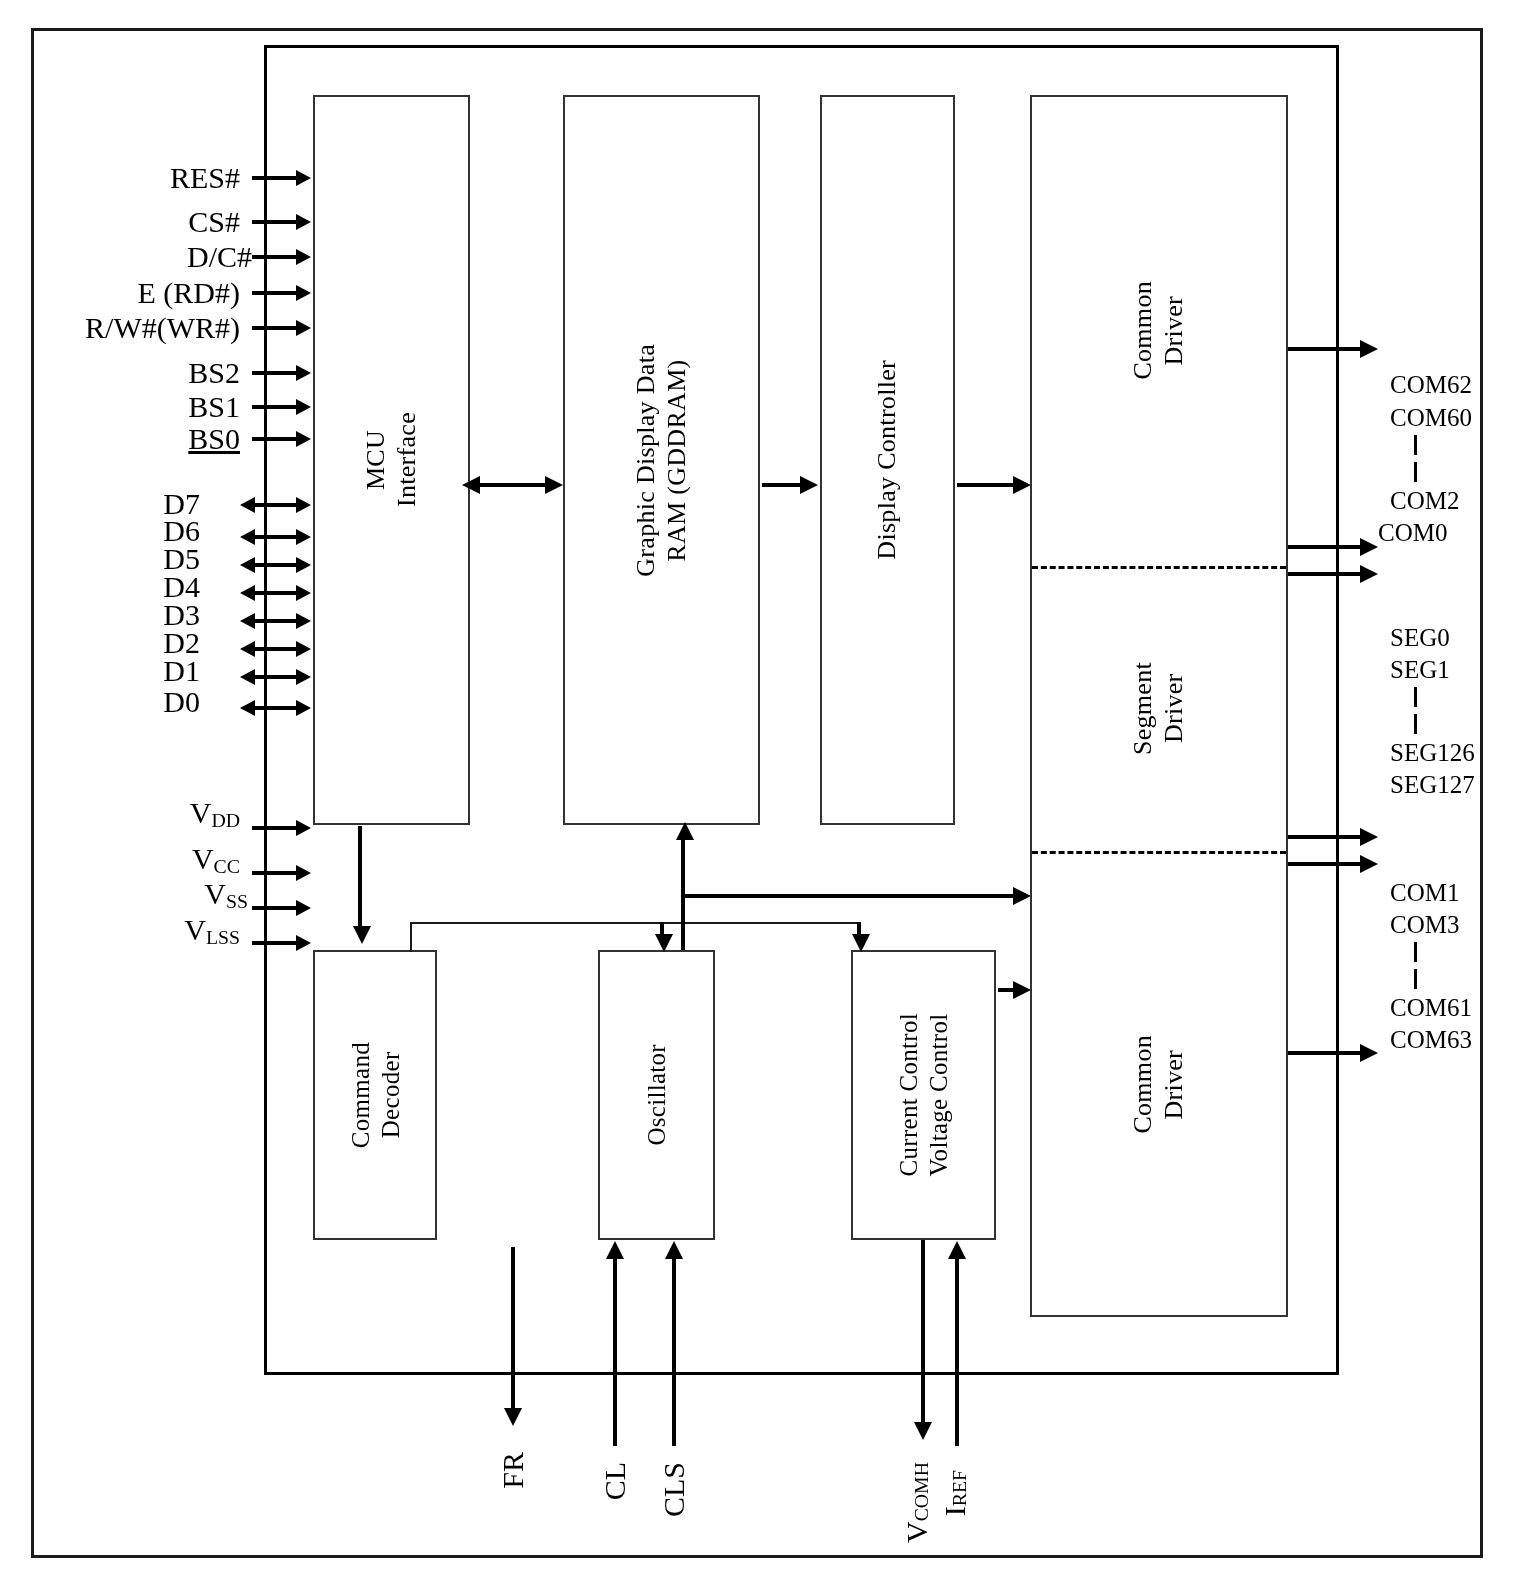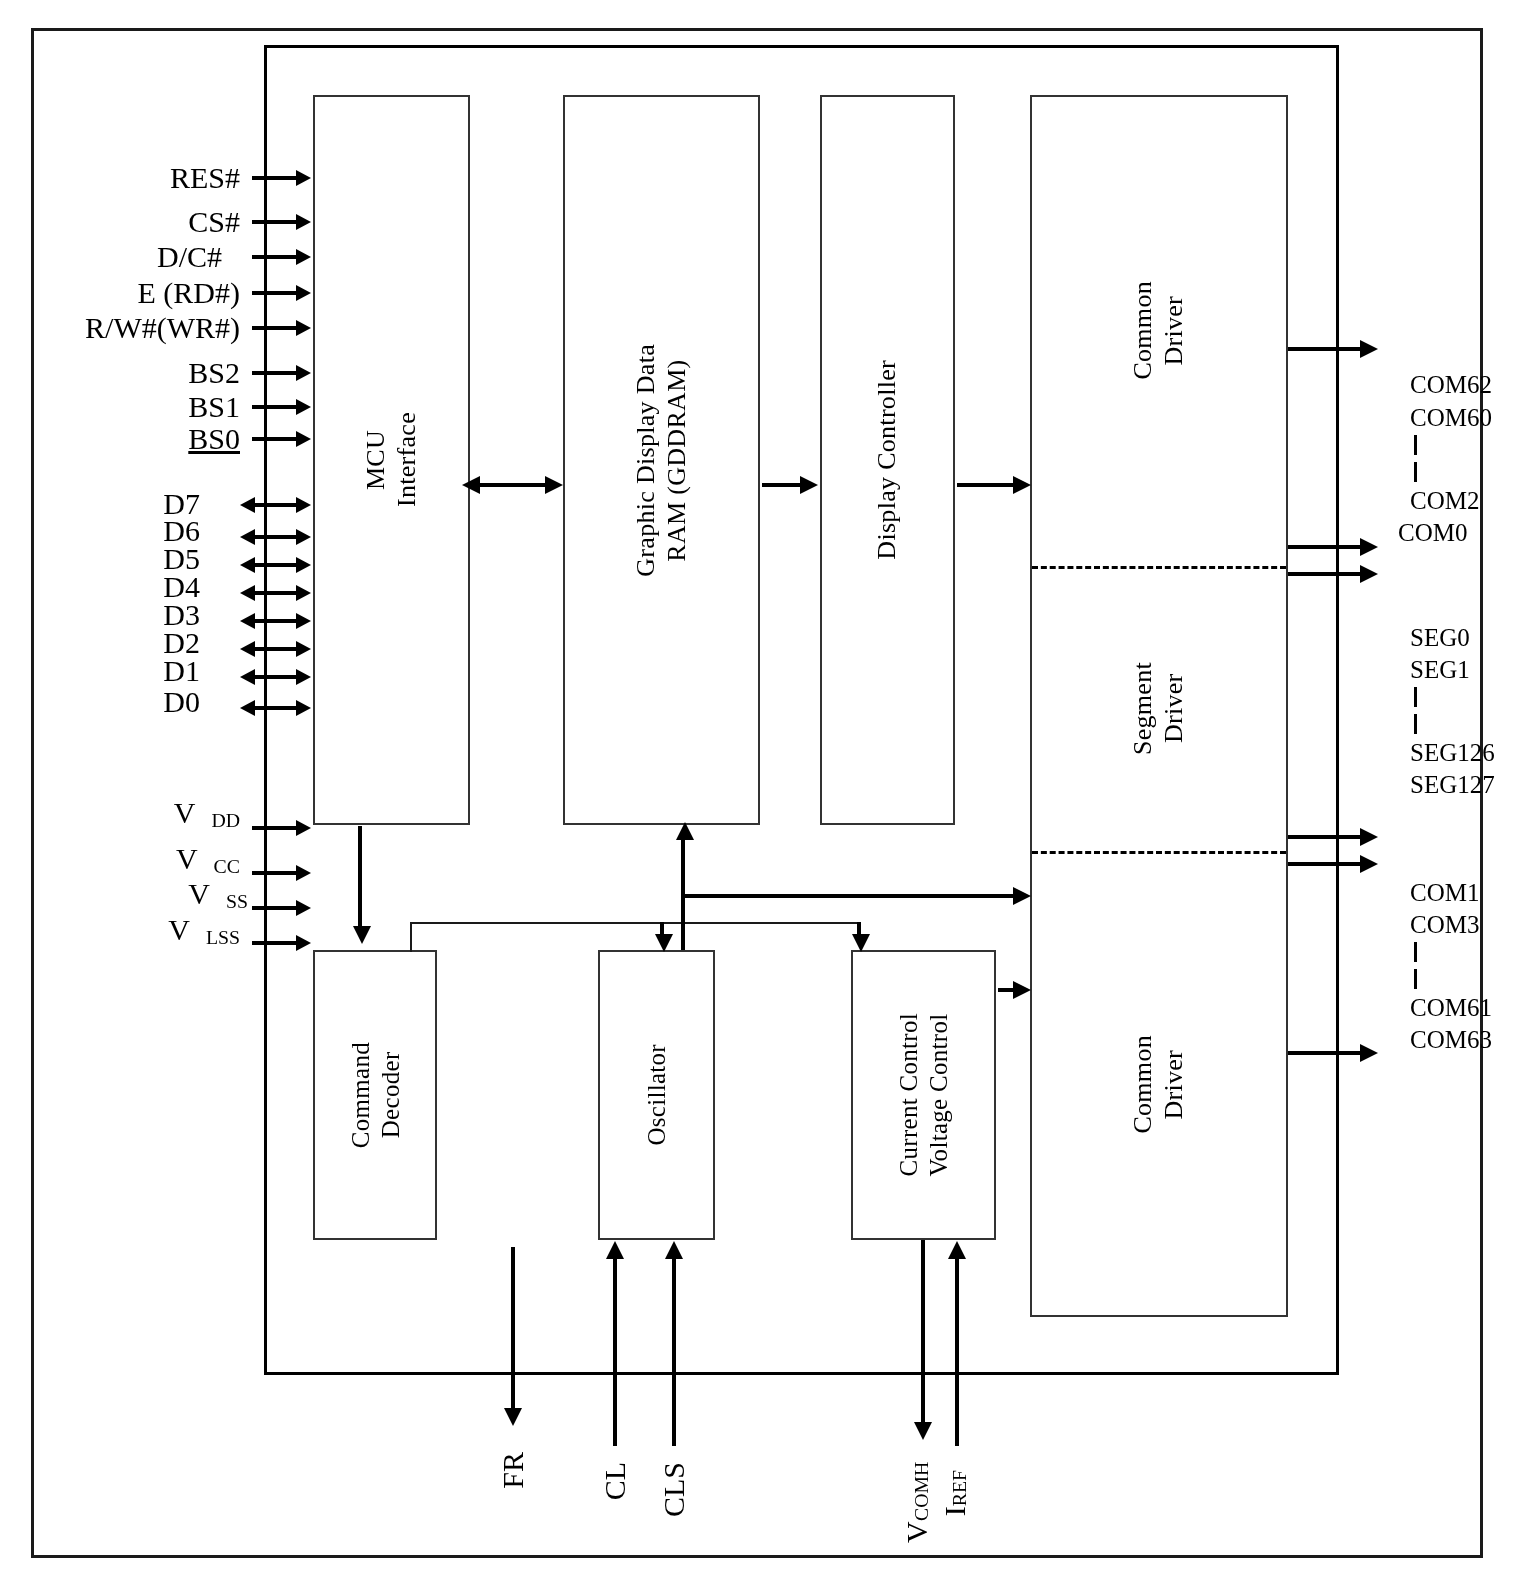--- a/index.html
+++ b/index.html
@@ -61,28 +61,27 @@
   .arr-l.sm { border-top-width:8px; border-bottom-width:8px; border-right-width:15px; }
 
   
   .pin-left {
     position:absolute; text-align:right; font-size:30px; white-space:nowrap;
     line-height:1;
   }
   .pin-right {
     position:absolute; text-align:left; font-size:25px; white-space:nowrap;
     line-height:1;
-    margin-left:20px;
   }
   .pin-bottom {
     position:absolute; font-size:30px; white-space:nowrap;
     writing-mode:vertical-rl; transform:rotate(180deg);
     line-height:1;
   }
-  sub { font-size:0.66em; vertical-align:-0.22em; letter-spacing:0;margin-left:16px; }
+  sub { font-size:0.66em; vertical-align:-0.22em; letter-spacing:0; }
 
   .ell-dash {
     position:absolute; width:3px; background:#000;
   }
 </style>
 </head>
 <body>
 
 <div id="stage">
 
@@ -137,21 +136,21 @@
   </div>
 
   <div class="pin-left" style="left:60px; top:163px; width:180px;">RES#</div>
   <div class="hline" style="left:252px; top:176px; width:46px;"></div>
   <div class="arr-r sm" style="left:296px; top:170px;"></div>
 
   <div class="pin-left" style="left:60px; top:207px; width:180px;">CS#</div>
   <div class="hline" style="left:252px; top:220px; width:46px;"></div>
   <div class="arr-r sm" style="left:296px; top:214px;"></div>
 
-  <div class="pin-left" style="left:42px; top:242px; width:180px;">D/C#</div>
+  <div class="pin-left" style="left:72px; top:242px; width:180px;">D/C#</div>
   <div class="hline" style="left:252px; top:255px; width:46px;"></div>
   <div class="arr-r sm" style="left:296px; top:249px;"></div>
 
   <div class="pin-left" style="left:40px; top:278px; width:200px;">E (RD#)</div>
   <div class="hline" style="left:252px; top:291px; width:46px;"></div>
   <div class="arr-r sm" style="left:296px; top:285px;"></div>
 
   <div class="pin-left" style="left:20px; top:313px; width:220px;">R/W#(WR#)</div>
   <div class="hline" style="left:252px; top:326px; width:46px;"></div>
   <div class="arr-r sm" style="left:296px; top:320px;"></div>

